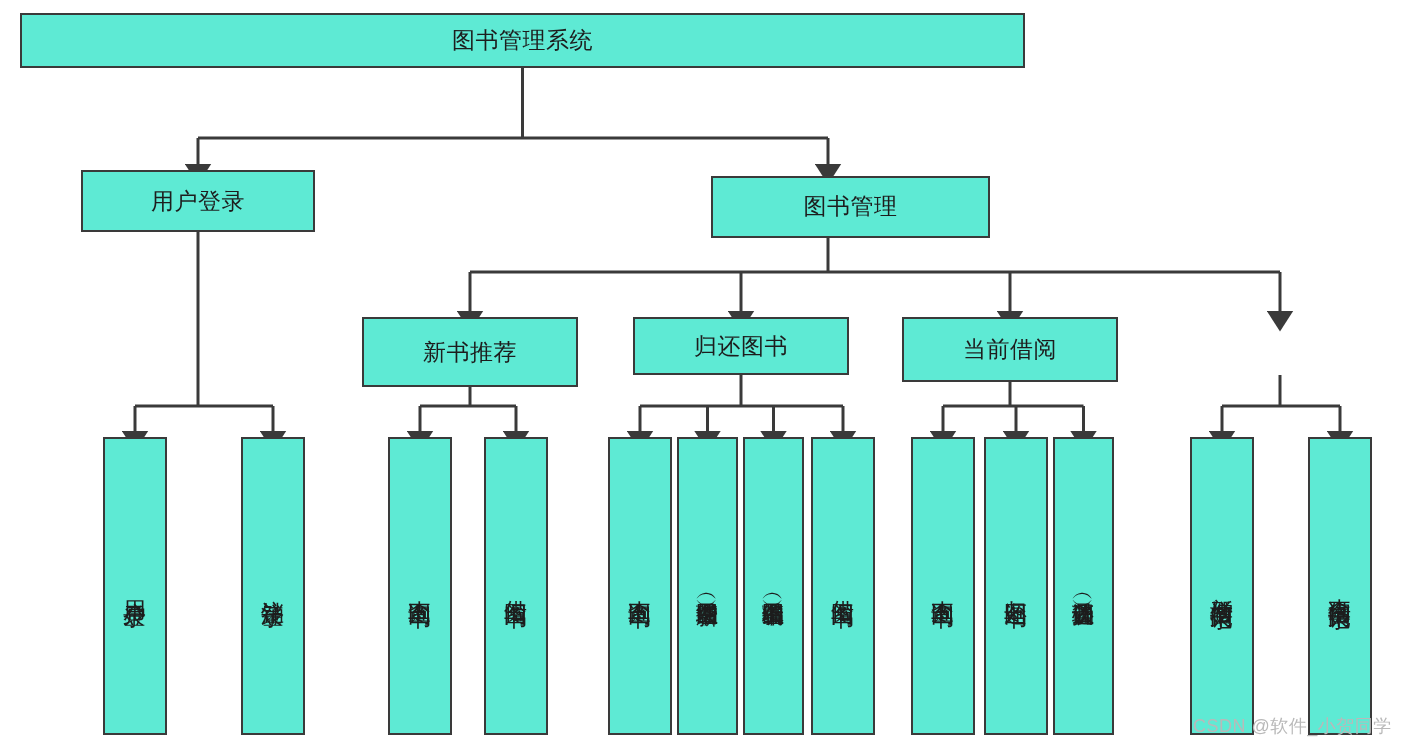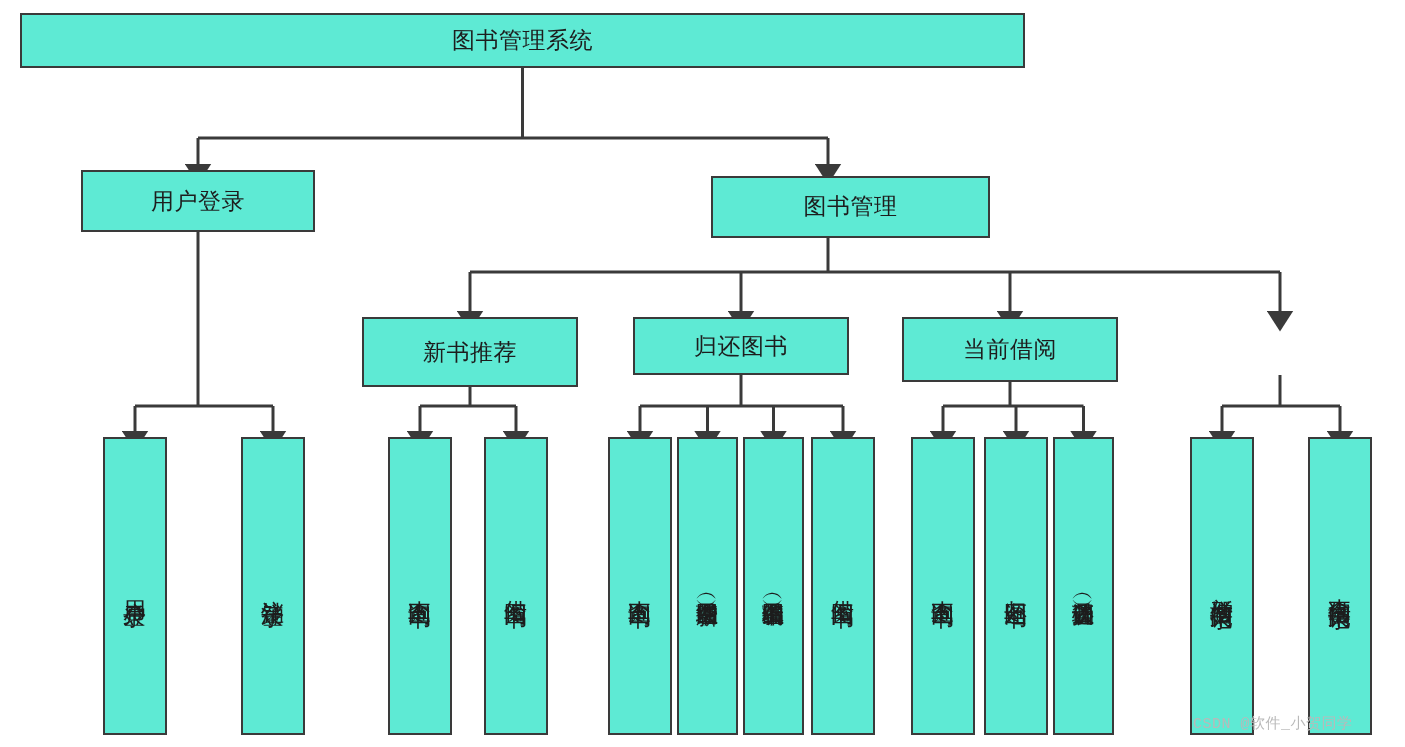--- a/index.html
+++ b/index.html
@@ -52,24 +52,24 @@
     font-size: 23px;
     letter-spacing: 2px;
   }
   .node.vertical.tight .label {
     font-size: 22px;
     letter-spacing: 0px;
   }
   .watermark {
     position: absolute;
     color: #b9b9b9;
-    font-size: 15px;
+    font-size: 18px;
     white-space: nowrap;
     letter-spacing: 0.5px;
-    font-family: Liberation Mono, monospace;
+    font-family: Liberation Sans, sans-serif;
   }
 </style>
 </head>
 <body>
 
 <div id="canvas">
 
   <svg id="wires" xmlns="http://www.w3.org/2000/svg">
     <defs>
       <marker id="arrowhead" markerWidth="9" markerHeight="9" refX="1.5" refY="4.5" orient="auto" markerUnits="strokeWidth">

